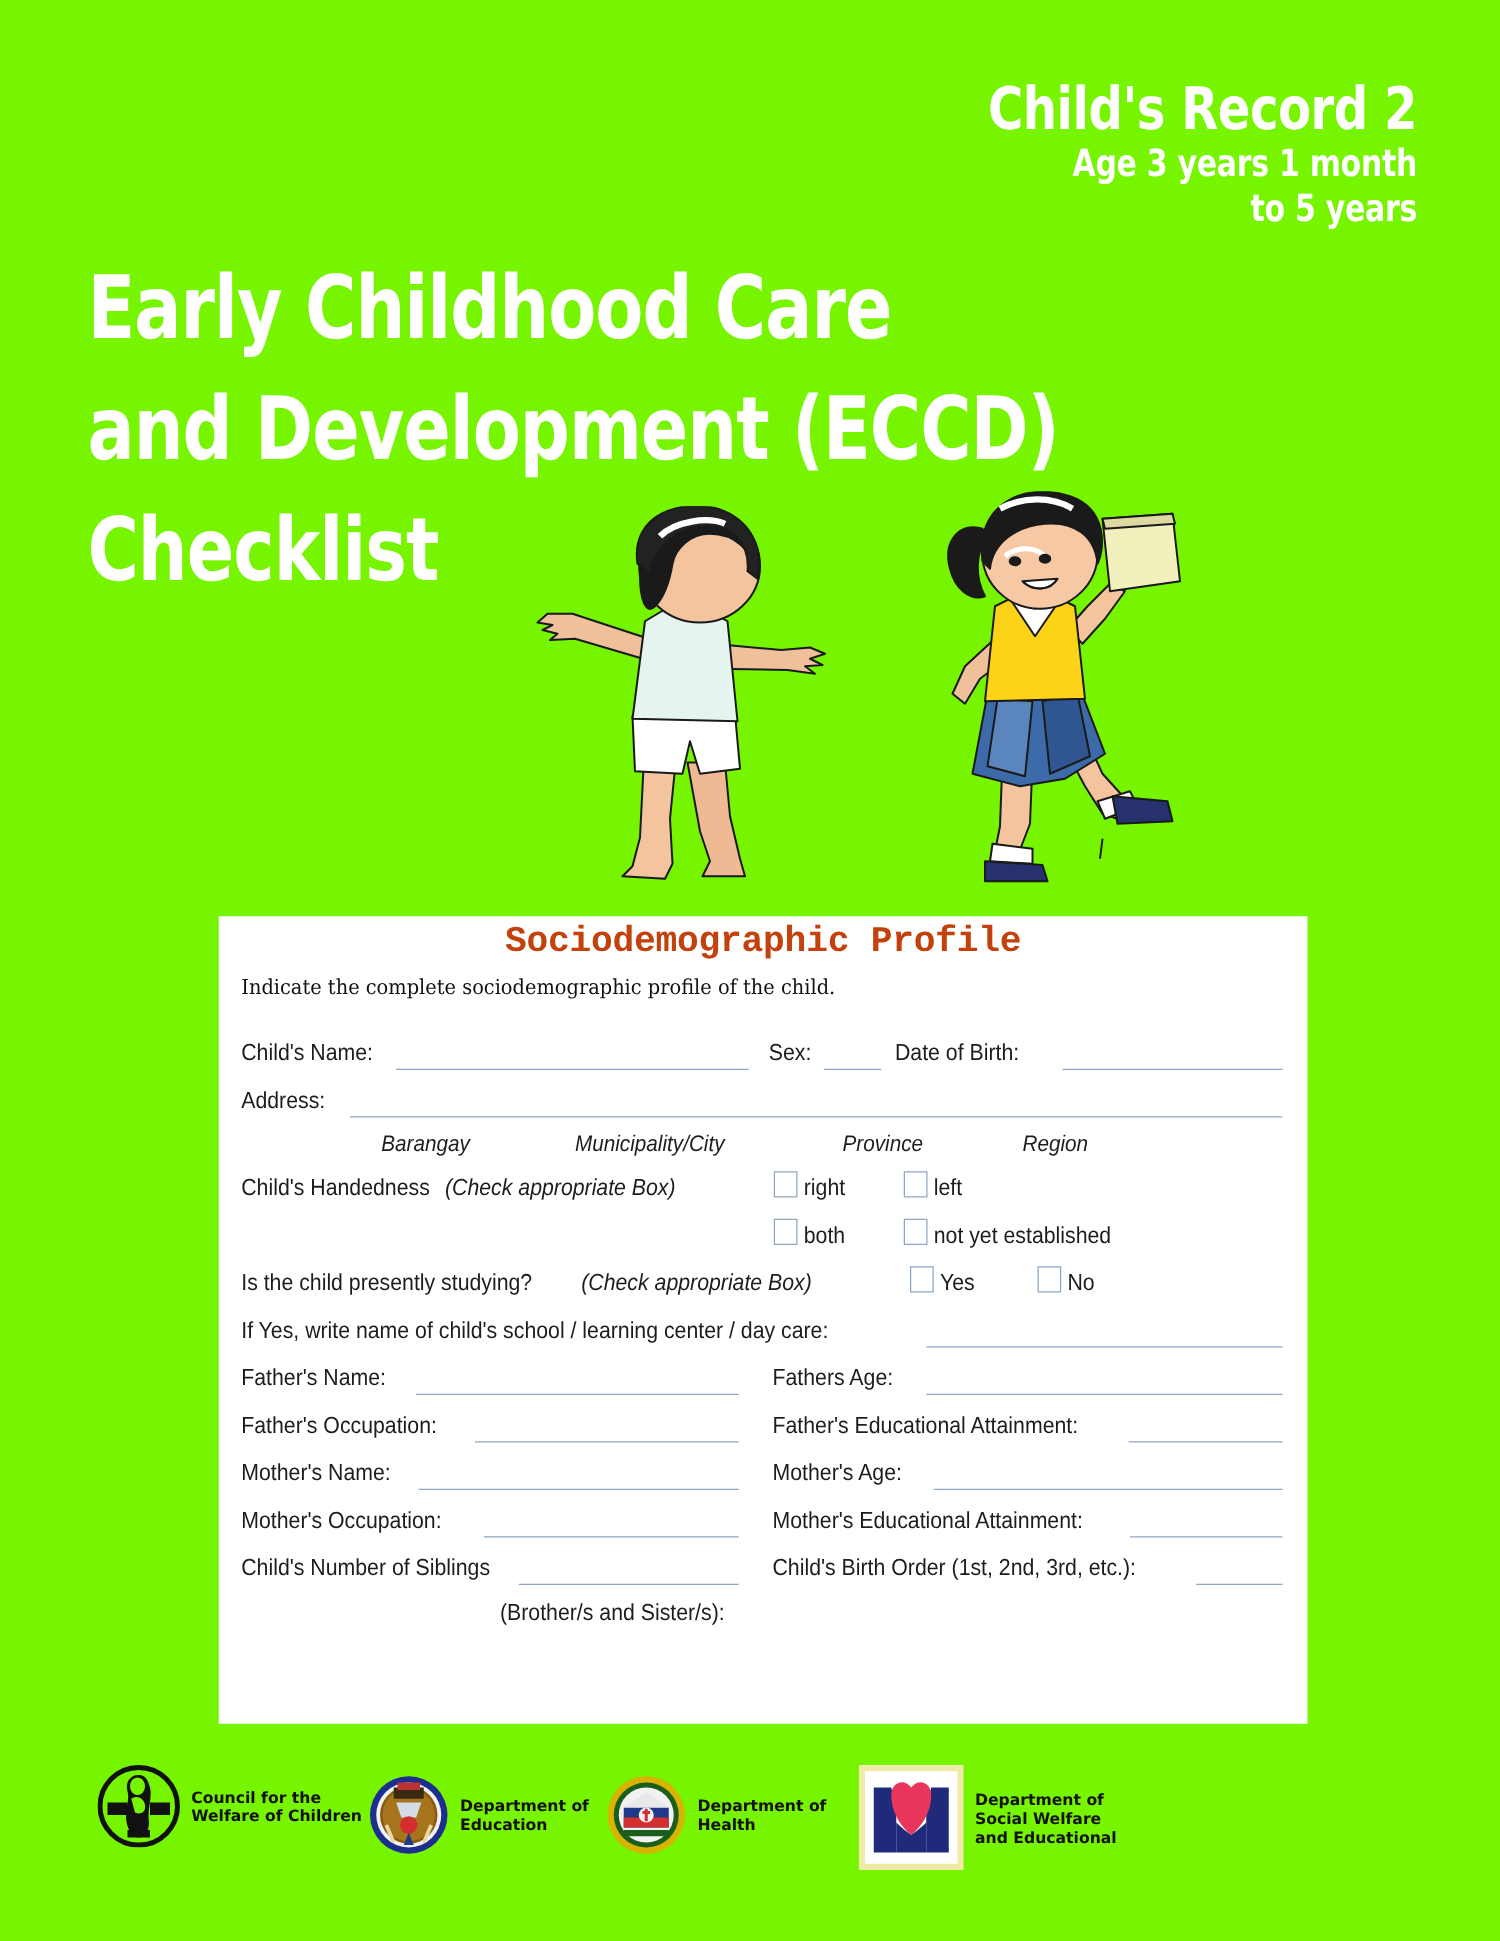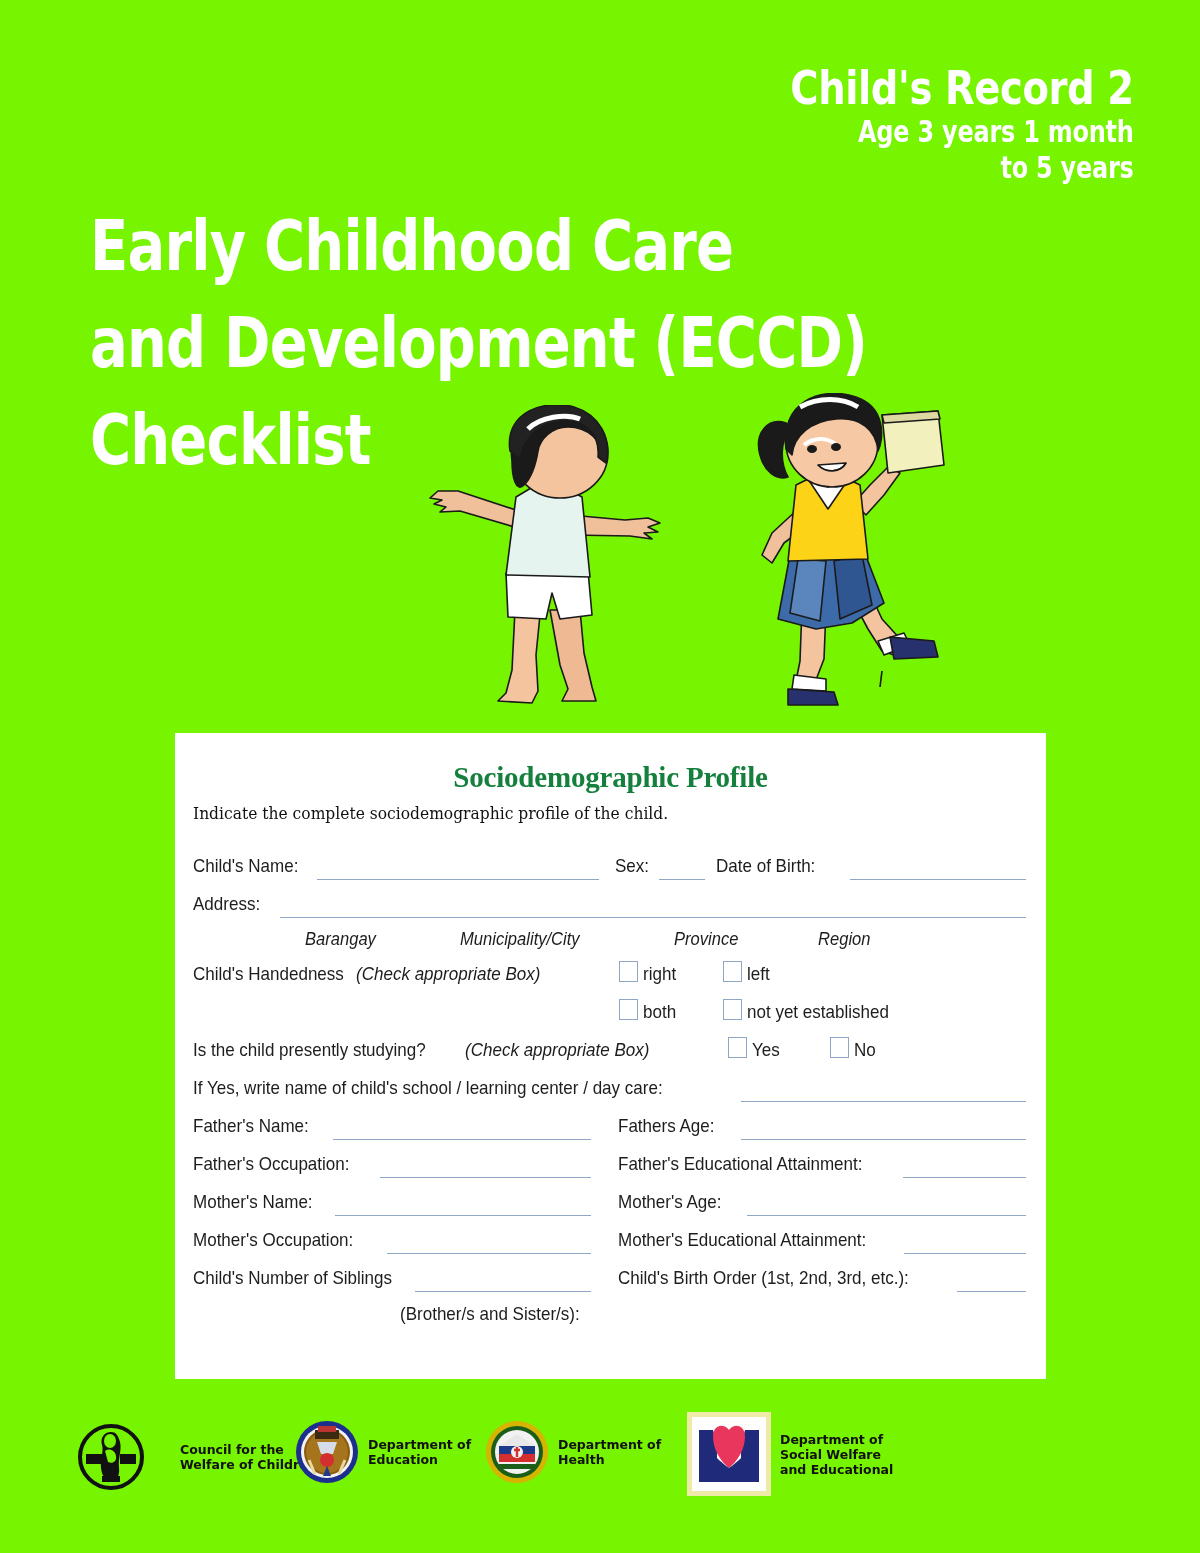--- a/index.html
+++ b/index.html
@@ -47,21 +47,20 @@
   #main-title {
     position: absolute;
     top: 198px;
     left: 70px;
     color: #ffffff;
     font-family: "DejaVu Sans", sans-serif;
     font-weight: 700;
     font-size: 70px;
     line-height: 97px;
     letter-spacing: -1px;
-    margin-left: 20px;
   }
   #main-title .tline {
     transform: scaleX(0.80);
     transform-origin: left center;
     white-space: nowrap;
   }
 
   
   .kid { position: absolute; }
   #kid-boy  { left: 420px; top: 405px; width: 265px; height: 310px; }
@@ -72,26 +71,26 @@
     position: absolute;
     left: 175px;
     top: 733px;
     width: 871px;
     height: 646px;
     background: #ffffff;
     box-sizing: border-box;
   }
   #form-title {
     text-align: center;
-    color: #15803d;
-    font-family: Liberation Serif, serif;
+    color: #c2410c;
+    font-family: Liberation Mono, monospace;
     font-weight: 700;
     font-size: 29px;
     letter-spacing: -0.2px;
-    margin-top: 28px;
+    margin-top: 4px;
   }
   #form-instruction {
     font-family: "DejaVu Serif", serif;
     font-size: 16.5px;
     color: #111;
     margin: 10px 0 0 18px;
     transform: scaleX(0.94);
     transform-origin: left center;
   }
 
@@ -354,21 +353,21 @@
 
     <div class="row" style="height:30px;">
       <span class="lbl" style="left:225px; top:6px;">(Brother/s and Sister/s):</span>
     </div>
 
   </div>
 </div>
 
 <div id="footer">
 
-  <div class="logo-group" style="left:78px; top:16px;gap:27px;">
+  <div class="logo-group" style="left:78px; top:4px;">
     <svg class="seal" width="66" height="66" viewBox="0 0 66 66">
       <ellipse cx="33" cy="33" rx="31" ry="31" fill="none" stroke="#111" stroke-width="4"></ellipse>
       <path d="M8 30 L24 30 L24 40 L8 40 Z M42 30 L58 30 L58 40 L42 40 Z" fill="#111"></path>
       <path d="M33 8 C26 8 22 14 24 21 C26 28 22 34 23 44 C24 54 30 58 33 58 C38 58 42 52 41 44 C40 34 44 26 42 18 C40 11 38 8 33 8 Z" fill="#111"></path>
       <ellipse cx="32" cy="17" rx="6" ry="7" fill="#76f400"></ellipse>
       <path d="M27 27 C31 24 37 26 38 32 C39 38 34 40 30 38 Z" fill="#76f400"></path>
       <rect x="24" y="52" width="18" height="6" fill="#111"></rect>
     </svg>
     <div class="logo-text">
       <div>Council for the</div>

